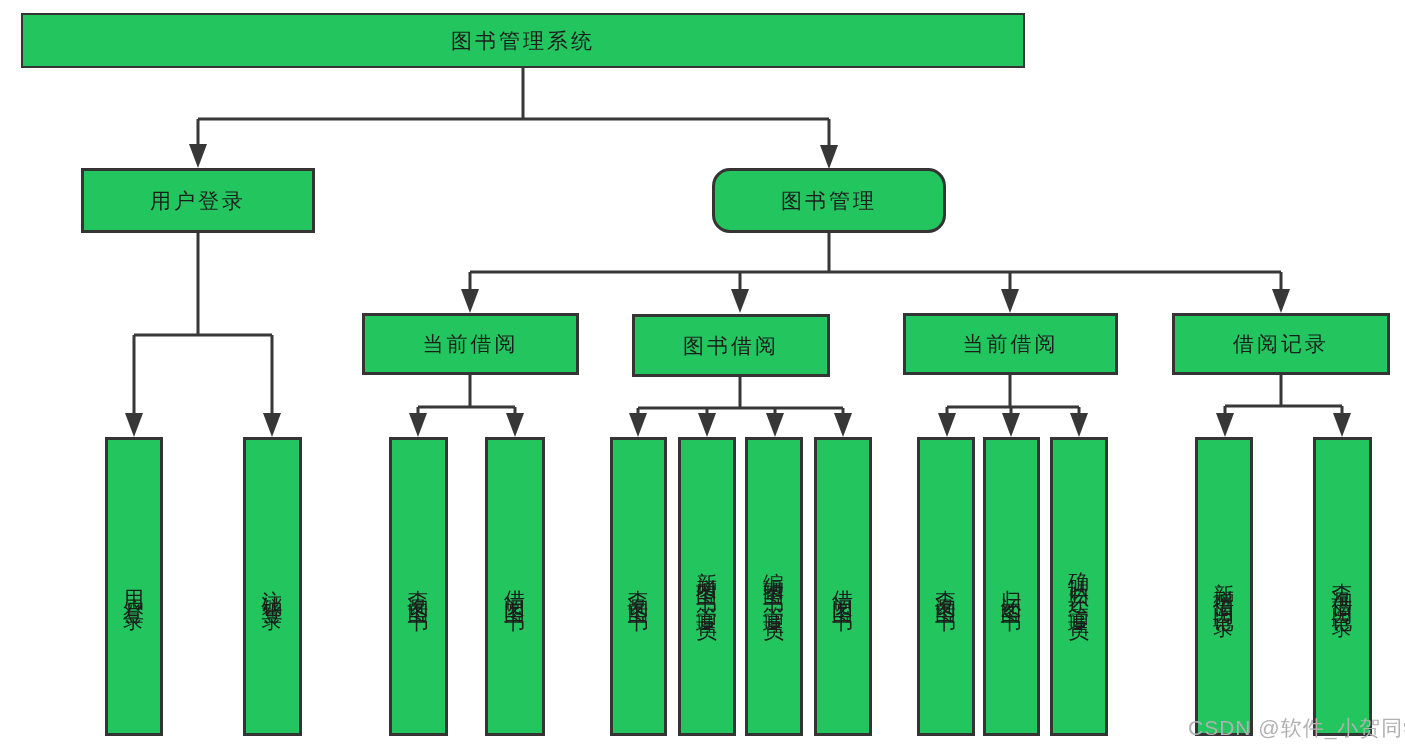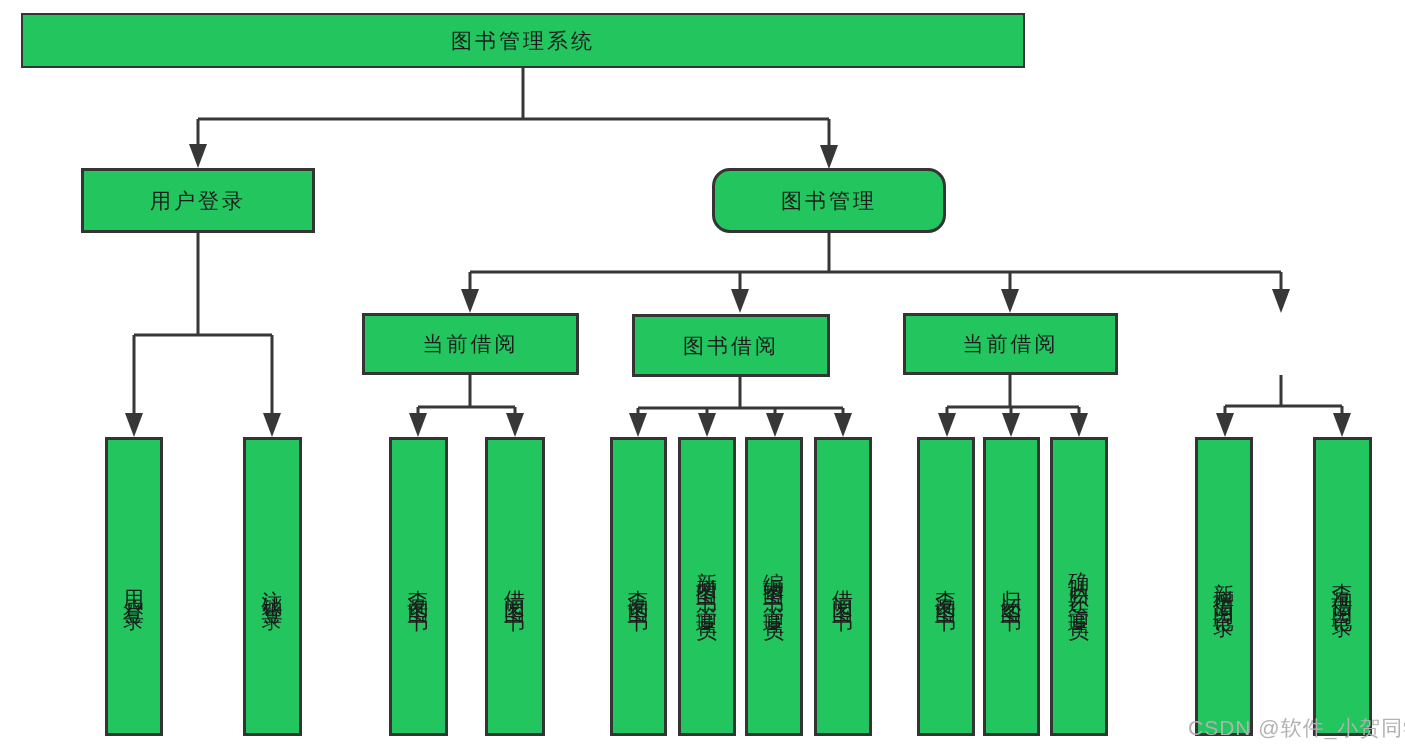--- a/index.html
+++ b/index.html
@@ -145,20 +145,21 @@
   </svg>
 
   <div class="node root" id="n-root">图书管理系统</div>
 
   <div class="node" id="n-user-login">用户登录</div>
   <div class="node" id="n-book-mgmt">图书管理</div>
 
   <div class="node" id="n-new-book-rec">当前借阅</div>
   <div class="node" id="n-book-borrow">图书借阅</div>
   <div class="node" id="n-current-borrow">当前借阅</div>
+  <div class="node" id="n-borrow-record">借阅记录</div>
 
   <div class="node leaf" id="n-login">用户登录</div>
   <div class="node leaf" id="n-logout">注销登录</div>
 
   <div class="node leaf" id="n-rec-query">查询图书</div>
   <div class="node leaf" id="n-rec-borrow">借阅图书</div>
 
   <div class="node leaf" id="n-bb-query">查询图书</div>
   <div class="node leaf" id="n-bb-add">新增图书（管理员）</div>
   <div class="node leaf" id="n-bb-edit">编辑图书（管理员）</div>

